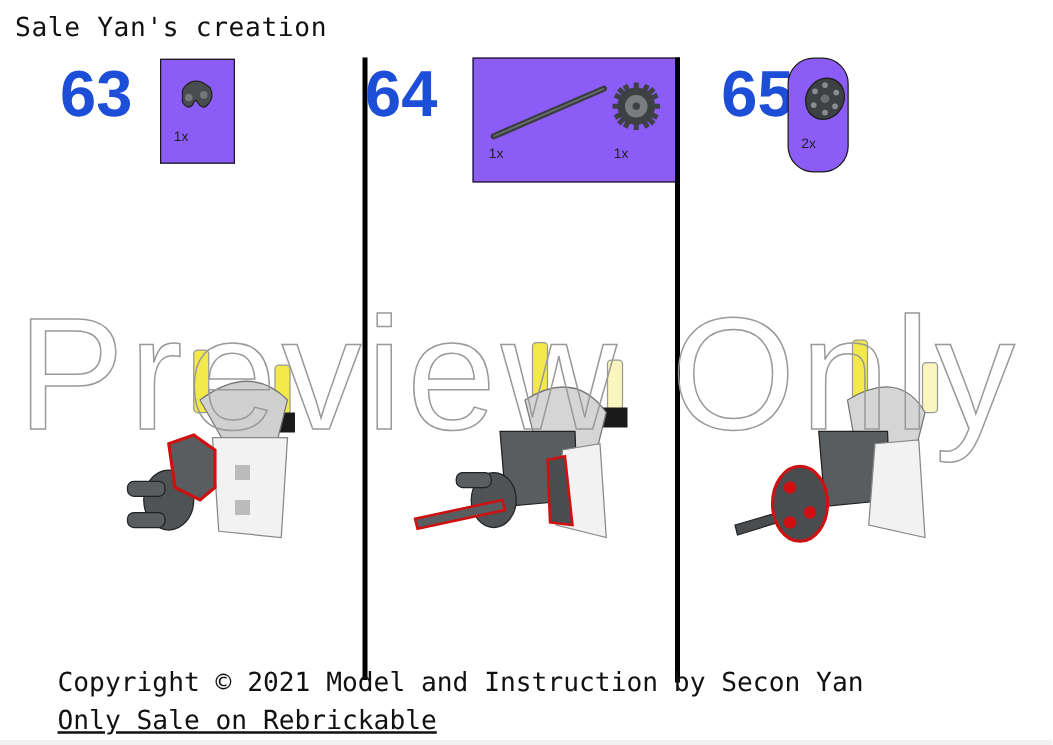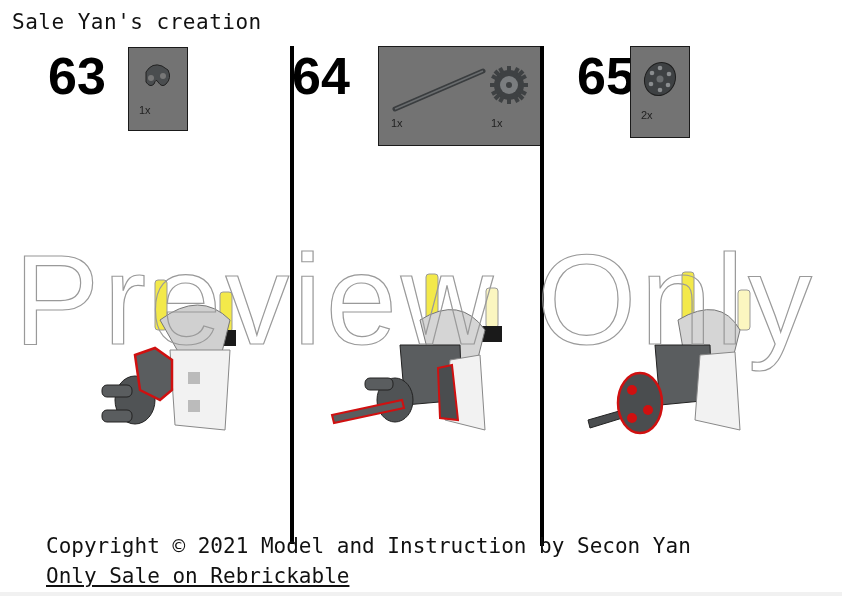--- a/index.html
+++ b/index.html
@@ -1,22 +1,22 @@
 <!DOCTYPE html>
 <html><head>
 <meta charset="utf-8">
 <style>
   html, body { margin:0; padding:0; }
   body { width:842px; height:596px; background:#ffffff; position:relative; overflow:hidden;
          font-family:"DejaVu Sans", sans-serif; }
   .header-text { position:absolute; left:12px; top:10px; font-family:"DejaVu Sans Mono", monospace;
                  font-size:21px; color:#111; letter-spacing:0.5px; white-space:pre; }
   .step-num { position:absolute; font-family:"Liberation Sans", sans-serif; font-weight:bold;
-              font-size:52px; color:#000000; line-height:1; }
-  .parts-box { position:absolute; background:#737373; border:1.5px solid #1a1a1a; box-sizing:border-box; }
+              font-size:52px; color:#1d4ed8; line-height:1; }
+  .parts-box { position:absolute; background:#8b5cf6; border:1.5px solid #1a1a1a; box-sizing:border-box; }
   .qty { position:absolute; font-family:"Liberation Sans", sans-serif; font-size:11px; color:#222; }
   .divider { position:absolute; width:4px; background:#000; }
   .watermark { position:absolute; left:14px; top:236px; font-family:"Liberation Sans", sans-serif;
                font-size:128px; color:transparent; -webkit-text-stroke:1.2px #9a9a9a; letter-spacing:4px;
                white-space:nowrap; line-height:1; pointer-events:none; z-index:5; }
   .model { position:absolute; }
   .footer { position:absolute; left:12px; font-family:"DejaVu Sans Mono", monospace; font-size:21px;
             color:#111; white-space:pre;margin-left:34px; }
   .bottom-strip { position:absolute; left:0; bottom:0; width:842px; height:4px; background:#f1f1f1; }
 </style>
@@ -60,21 +60,21 @@
     <circle cx="22" cy="22" r="9" fill="#7a7d7f"></circle>
       <circle cx="22" cy="22" r="3" fill="#3e4143"></circle>
   </svg>
   <span class="qty" style="left:12px;top:70px;">1x</span>
   <span class="qty" style="left:112px;top:70px;">1x</span>
 </div>
 
 <div class="divider" style="left:540px;top:46px;height:500px;"></div>
 
 <div class="step-num" style="left:577px;top:50px;">65</div>
-<div class="parts-box" style="left:630px;top:46px;width:60px;height:92px;">
+<div class="parts-box" style="left:630px;top:46px;width:49px;height:92px;border-radius:21px;">
   <svg width="40" height="40" viewBox="0 0 40 40" style="position:absolute;left:9px;top:12px;">
     <ellipse cx="20" cy="20" rx="15" ry="17" transform="rotate(30 20 20)" fill="#3e4143" stroke="#1e1e1e"></ellipse>
     <g fill="#8a8d8f">
       <circle cx="20" cy="9" r="2.3"></circle>
         <circle cx="29" cy="15" r="2.3"></circle>
         <circle cx="28" cy="26" r="2.3"></circle>
       <circle cx="20" cy="31" r="2.3"></circle>
         <circle cx="11" cy="25" r="2.3"></circle>
         <circle cx="12" cy="14" r="2.3"></circle>
     </g>

